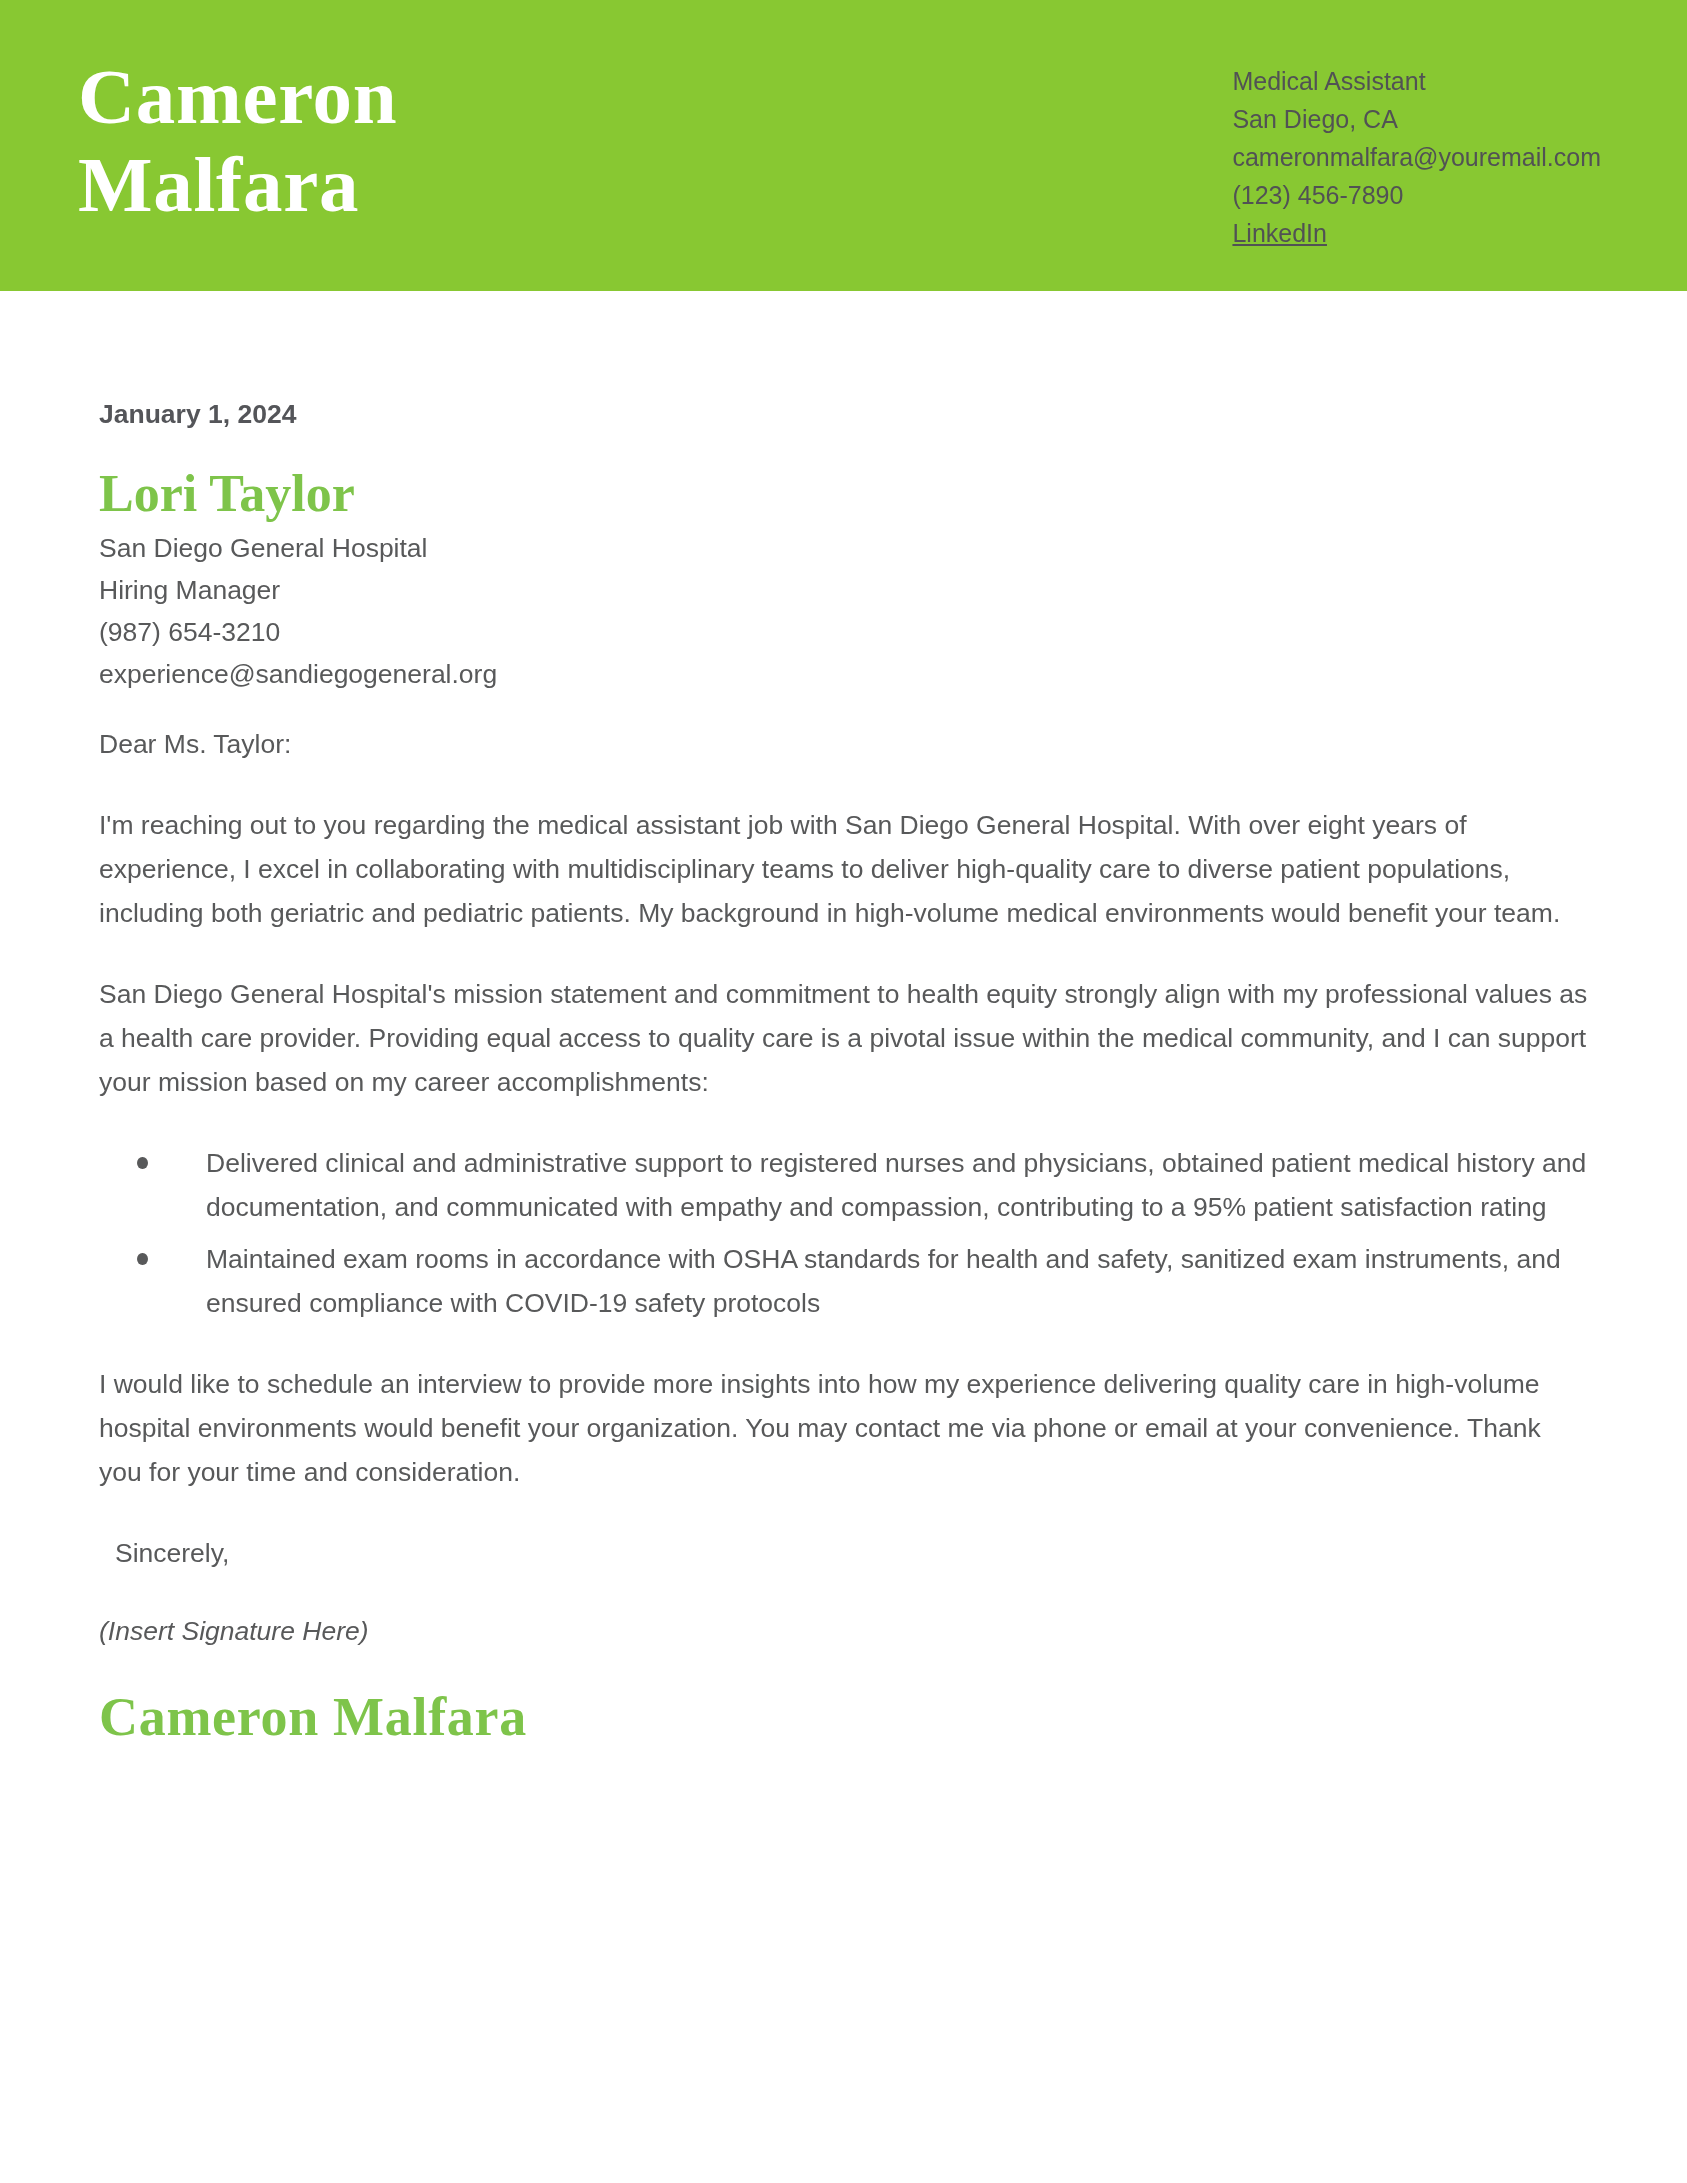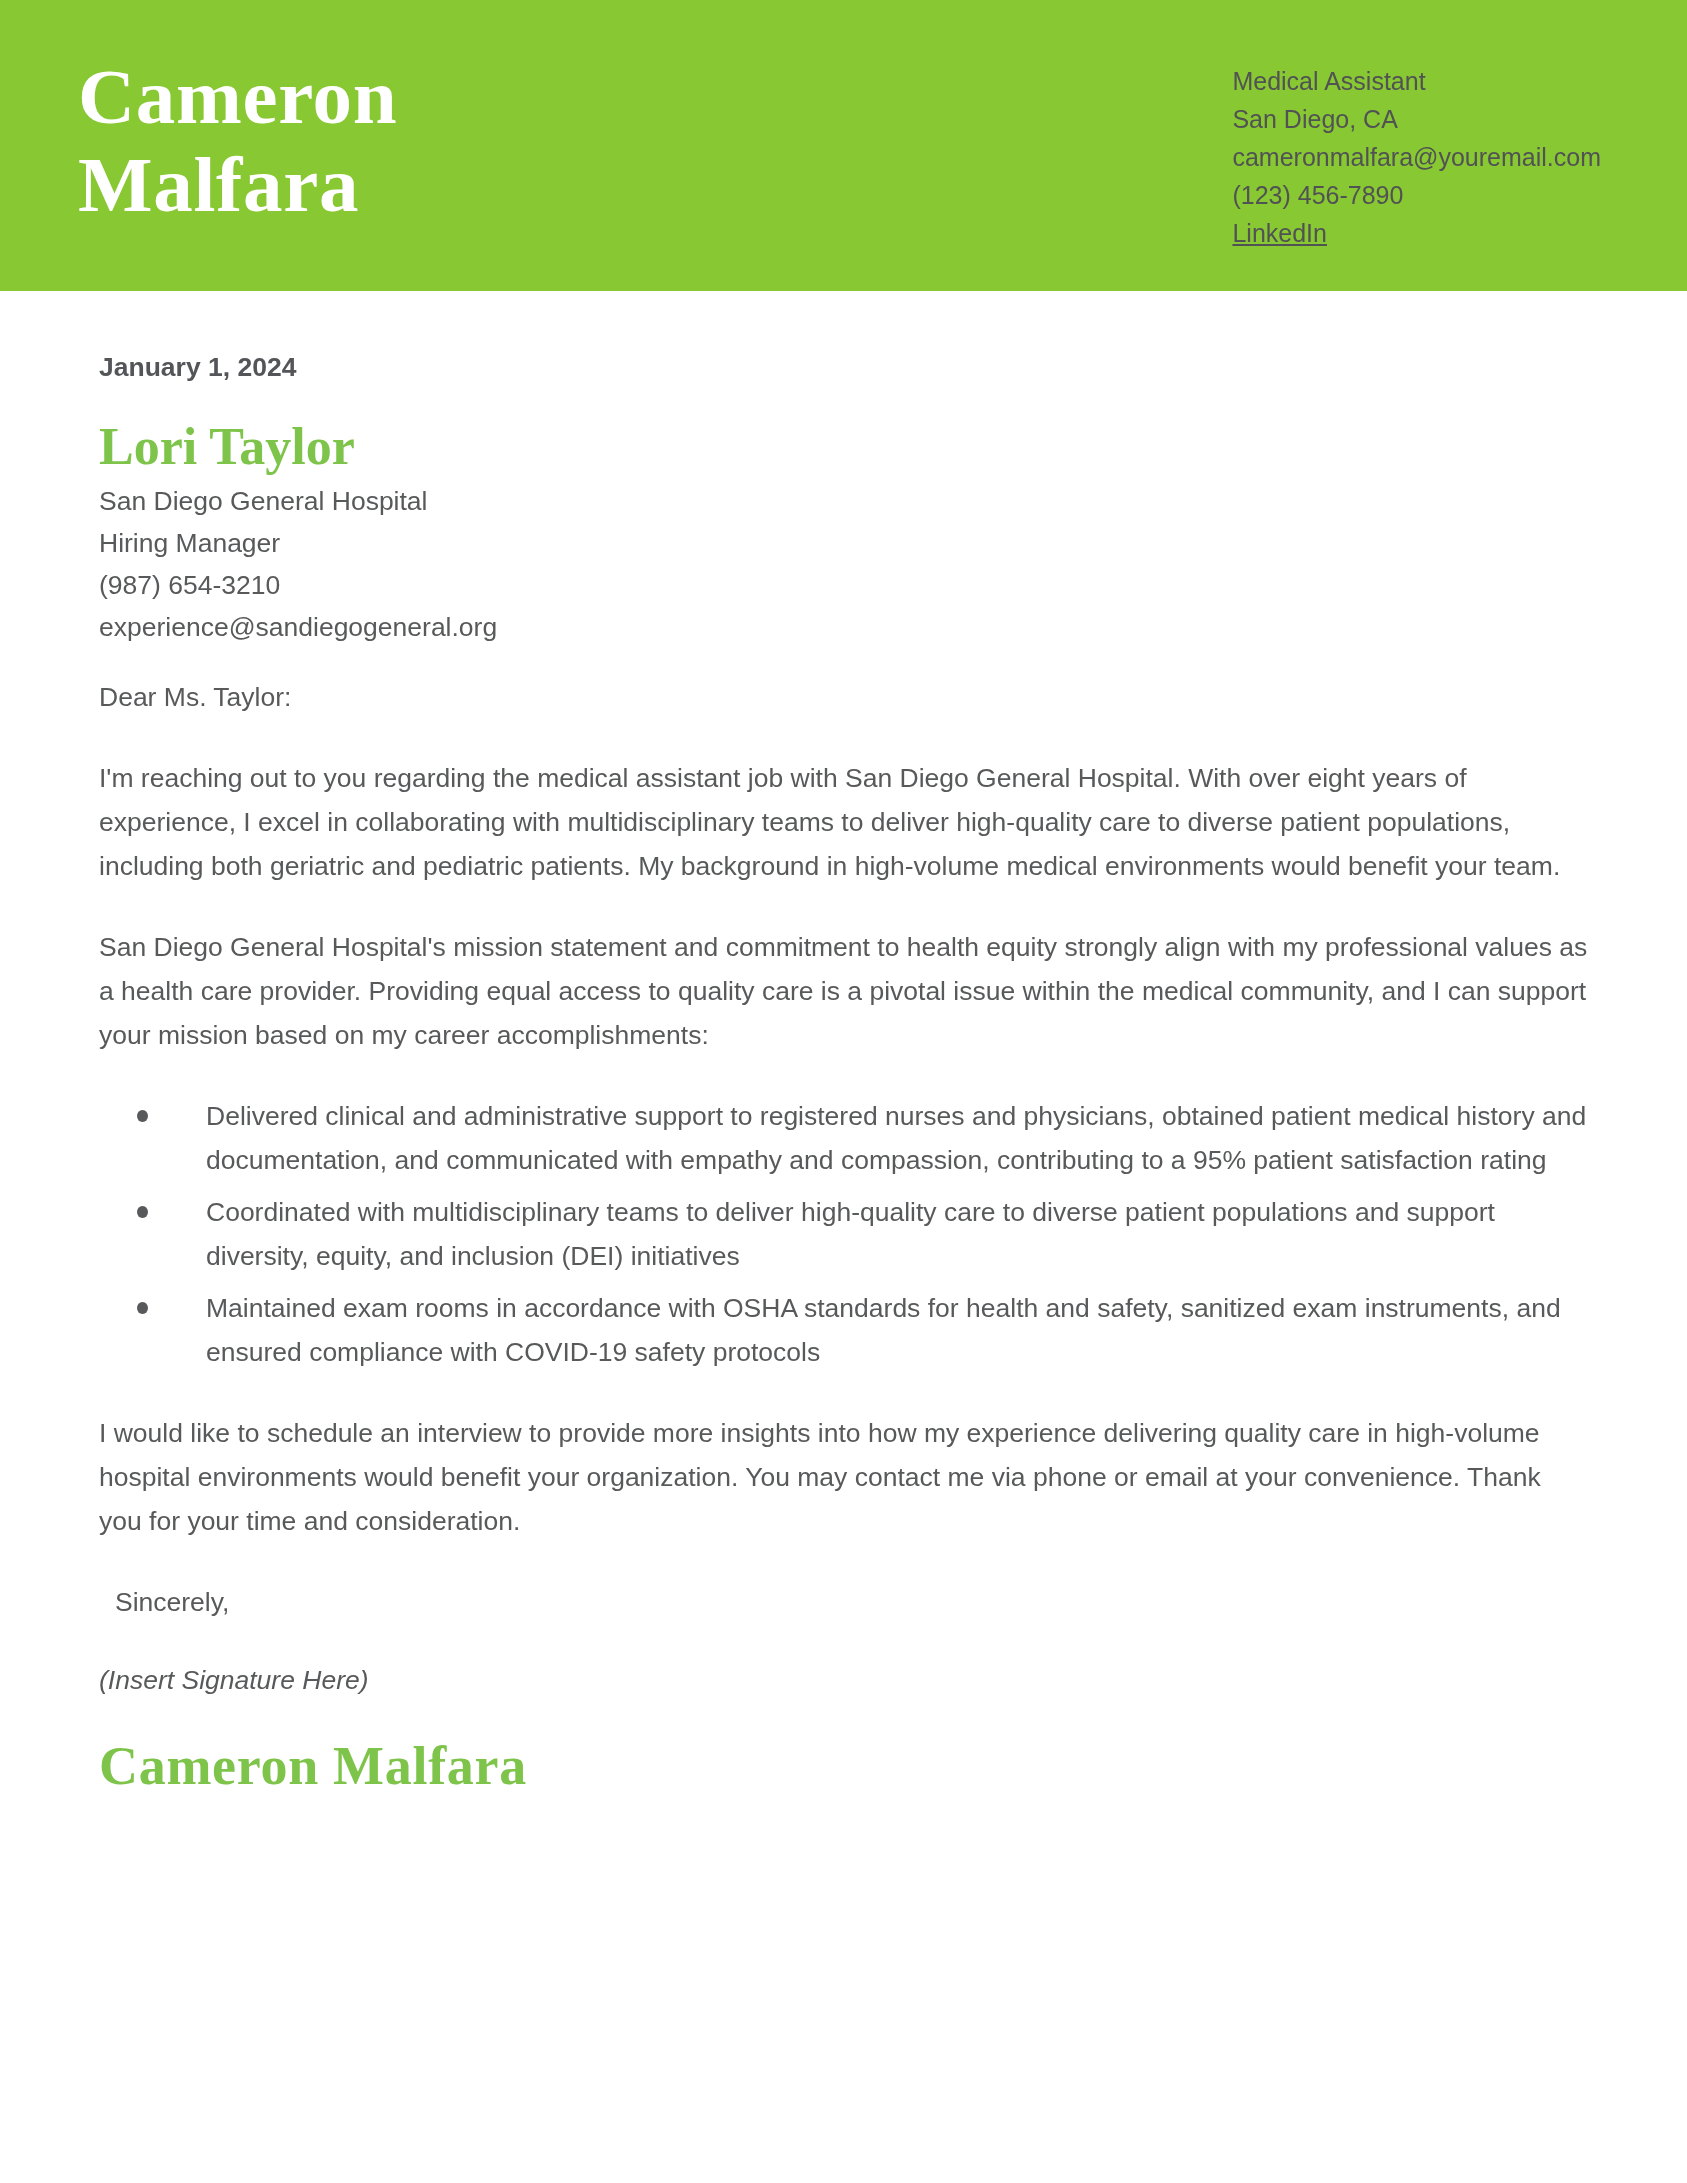--- a/index.html
+++ b/index.html
@@ -50,21 +50,21 @@
     text-decoration: underline;
     cursor: pointer;
   }
 
   
   .letter {
     box-sizing: border-box;
     padding: 0 99px;
   }
   .date {
-    margin-top: 61px;
+    margin-top: 108px;
     font-size: 26.5px;
     font-weight: 700;
     color: #545559;
     line-height: 30px;
   }
   .recipient-name {
     font-family: "Liberation Serif", "DejaVu Serif", serif;
     font-weight: 700;
     font-size: 52px;
     line-height: 58px;
@@ -174,24 +174,20 @@
 
     <p class="para">San Diego General Hospital's mission statement and commitment to health equity strongly align with my professional values as a health care provider. Providing equal access to quality care is a pivotal issue within the medical community, and I can support your mission based on my career accomplishments:</p>
 
     <ul class="bullets">
       <li>
         <span class="bullet-dot"></span>
         <span class="bullet-text">Delivered clinical and administrative support to registered nurses and physicians, obtained patient medical history and documentation, and communicated with empathy and compassion, contributing to a 95% patient satisfaction rating</span>
       </li>
       <li>
         <span class="bullet-dot"></span>
-        <span class="bullet-text">Coordinated with multidisciplinary teams to deliver high-quality care to diverse patient populations and support diversity, equity, and inclusion (DEI) initiatives</span>
-      </li>
-      <li>
-        <span class="bullet-dot"></span>
         <span class="bullet-text">Maintained exam rooms in accordance with OSHA standards for health and safety, sanitized exam instruments, and ensured compliance with COVID-19 safety protocols</span>
       </li>
     </ul>
 
     <p class="para">I would like to schedule an interview to provide more insights into how my experience delivering quality care in high-volume hospital environments would benefit your organization. You may contact me via phone or email at your convenience. Thank you for your time and consideration.</p>
 
     <div class="signoff">Sincerely,</div>
 
     <div class="signature-placeholder">(Insert Signature Here)</div>
 

